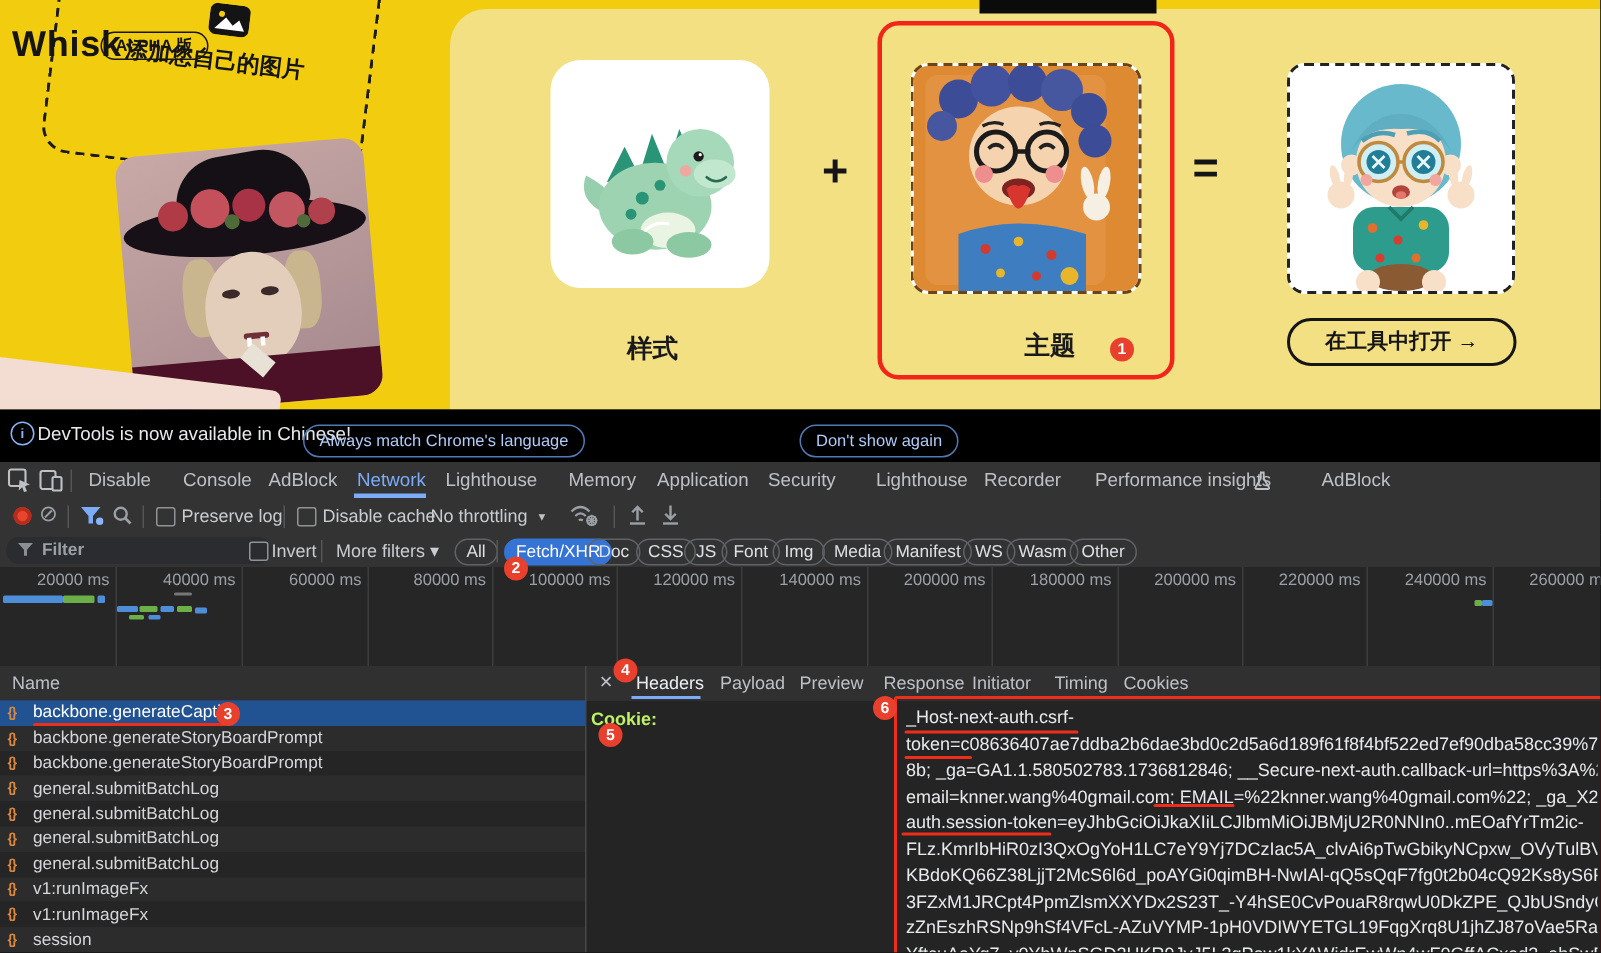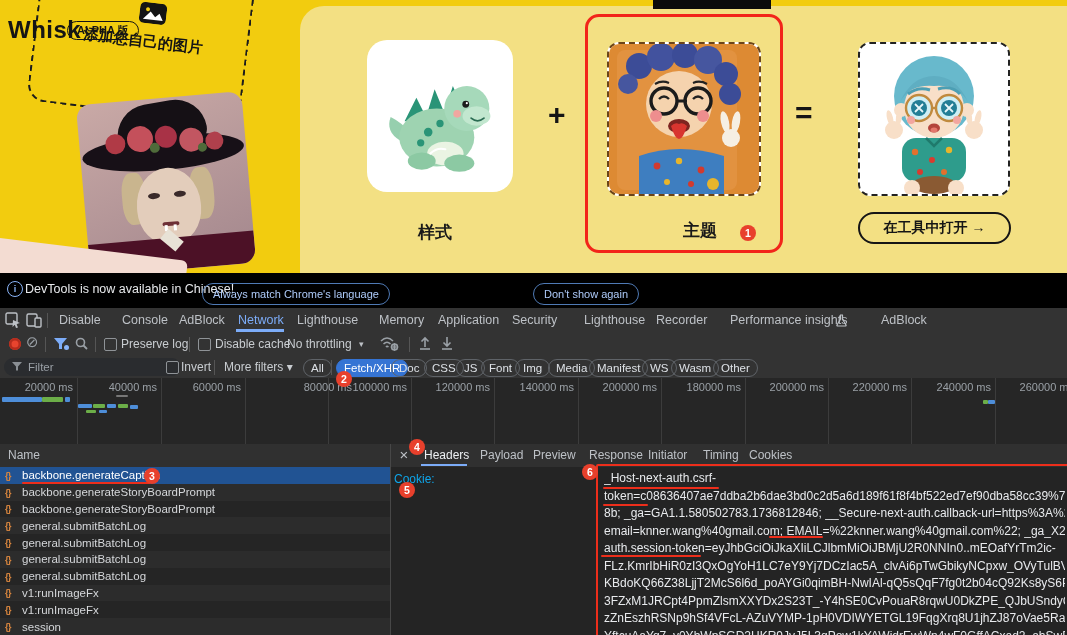--- a/index.html
+++ b/index.html
@@ -37,21 +37,21 @@
     border-radius:11px;font-size:11px;color:#aecbfa;background:transparent;white-space:nowrap;}
   #tabbar{left:0;top:308px;width:1067px;height:24px;background:#333333;border-bottom:1px solid #474747;}
   .dt-tab{position:absolute;top:308px;height:24px;line-height:24px;font-size:12.5px;color:#bdc1c6;white-space:nowrap;}
   .dt-tab.sel{color:#7cacf8;}
   .vdiv{position:absolute;width:1px;height:15px;background:#555;}
   #toolbar{left:0;top:332px;width:1067px;height:24px;background:#333333;border-bottom:1px solid #474747;}
   .tb-txt{position:absolute;top:332px;height:24px;line-height:24px;font-size:12px;color:#c9cdd1;white-space:nowrap;}
   .chk{position:absolute;width:11px;height:11px;border:1.4px solid #8f9397;border-radius:2px;}
   #filterbar{left:0;top:356px;width:1067px;height:22px;background:#333333;border-bottom:1px solid #474747;}
   #filter-input{position:absolute;left:4px;top:358px;width:153px;height:18px;background:#2a2c2f;
-    border-radius:12px;color:#9aa0a6;font-size:11.5px;line-height:18px;padding-left:24px;}
+    border-radius:12px;color:#9aa0a6;font-size:11.5px;line-height:18px;padding-left:24px;font-weight:bold;}
   #filter-input .fun{position:absolute;left:8px;top:4px;}
   .pill{position:absolute;top:359px;height:16px;line-height:16px;padding:0 7px;border:1px solid #5f6368;
     border-radius:9px;font-size:11.5px;color:#dde1e6;white-space:nowrap;}
   .pill.sel{background:#3574D4;border-color:#3574D4;color:#fff;}
   #timeline{left:0;top:378px;width:1067px;height:66px;background:#262626;border-bottom:1px solid #3d3d3d;}
   .tl-grid{position:absolute;top:0;width:1px;height:66px;background:#3c3c3c;}
   .tl-label{position:absolute;top:3px;font-size:11px;color:#9aa0a6;transform:translateX(calc(-100% - 4px));white-space:nowrap;}
   .wb{position:absolute;border-radius:1px;}
   #lstrip{left:0;top:444px;width:390px;height:23px;background:#303030;border-bottom:1px solid #454545;}
   #lstrip span{position:absolute;left:8px;top:4px;font-size:12px;color:#bdc1c6;}
@@ -59,21 +59,21 @@
   #vsplit{left:390px;top:444px;width:1px;height:191px;background:#474747;z-index:5;}
   .det-tab{position:absolute;top:444px;height:23px;line-height:23px;font-size:12px;color:#bdc1c6;white-space:nowrap;}
   .det-tab.sel{color:#eceff2;}
   #close-x{left:396px;top:444px;width:16px;height:23px;line-height:22px;font-size:15px;color:#bdc1c6;text-align:center;}
   #req-rows{left:0;top:467px;width:390px;height:168px;}
   .req-row{height:16.8px;display:flex;align-items:center;font-size:11.5px;color:#d5d7da;background:#252525;overflow:hidden;}
   .req-row:nth-child(even){background:#2c2c2c;}
   .req-row.sel{background:#215393;color:#fff;}
   .req-icon{width:14px;margin:0 3px 0 5px;color:#d9863f;font-size:9.5px;font-weight:bold;letter-spacing:-1px;flex:none;}
   #detail-bg{left:391px;top:467px;width:676px;height:168px;background:#242424;}
-  #cookie-label{left:394px;top:472px;font-size:12px;color:#0ea5e9;}
+  #cookie-label{left:394px;top:472px;font-size:12px;color:#bef264;font-weight:bold;}
   #cookie-lines{left:604px;top:470px;width:461px;height:165px;overflow:hidden;}
   .ck-line{height:17.5px;line-height:17.5px;font-size:12px;color:#e8eaed;white-space:pre;}
   
   .num-circle{position:absolute;width:16px;height:16px;border-radius:50%;background:#E8402C;color:#fff;
     font-size:10.5px;font-weight:bold;text-align:center;line-height:16px;z-index:60;}
   .redline{position:absolute;height:2.3px;background:#ED2E1B;border-radius:2px;z-index:55;}
   #red-rect-subject{left:585px;top:14px;width:192px;height:233px;border:3.5px solid #F2251A;border-radius:14px;z-index:40;}
   #red-rect-cookie{left:596px;top:464px;width:469px;height:174px;border:2.5px solid #ED2E1B;border-radius:2px;z-index:40;}
   svg{display:block;}
 </style>
@@ -350,21 +350,21 @@
       <div class="tl-grid" style="left:494px;"></div>
     <div class="tl-grid" style="left:578px;"></div>
       <div class="tl-grid" style="left:661px;"></div>
     <div class="tl-grid" style="left:745px;"></div>
       <div class="tl-grid" style="left:828px;"></div>
     <div class="tl-grid" style="left:911px;"></div>
       <div class="tl-grid" style="left:995px;"></div>
     <span class="tl-label" style="left:77px;">20000 ms</span>
     <span class="tl-label" style="left:161px;">40000 ms</span>
     <span class="tl-label" style="left:245px;">60000 ms</span>
-    <span class="tl-label" style="left:328px;margin-left:28px;">80000 ms</span>
+    <span class="tl-label" style="left:328px;">80000 ms</span>
     <span class="tl-label" style="left:411px;">100000 ms</span>
     <span class="tl-label" style="left:494px;">120000 ms</span>
     <span class="tl-label" style="left:578px;">140000 ms</span>
     <span class="tl-label" style="left:661px;">200000 ms</span>
     <span class="tl-label" style="left:745px;">180000 ms</span>
     <span class="tl-label" style="left:828px;">200000 ms</span>
     <span class="tl-label" style="left:911px;">220000 ms</span>
     <span class="tl-label" style="left:995px;">240000 ms</span>
     <span class="tl-label" style="left:1078px;">260000 ms</span>
     <div class="wb" style="left:2px;top:19px;width:40px;height:5px;background:#4E8ED9;"></div>

